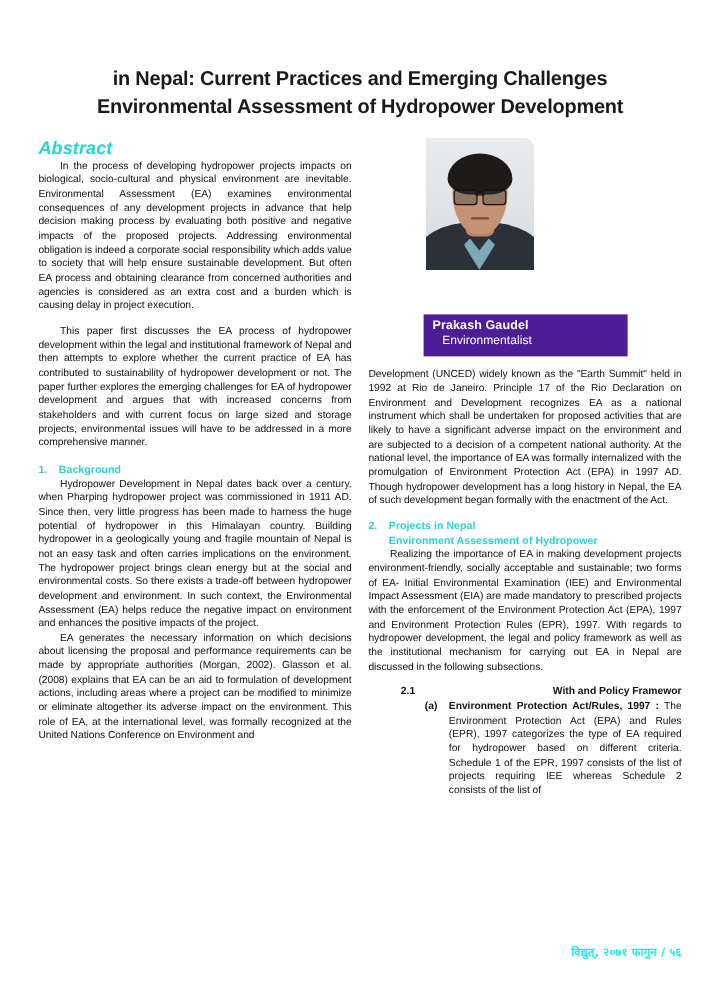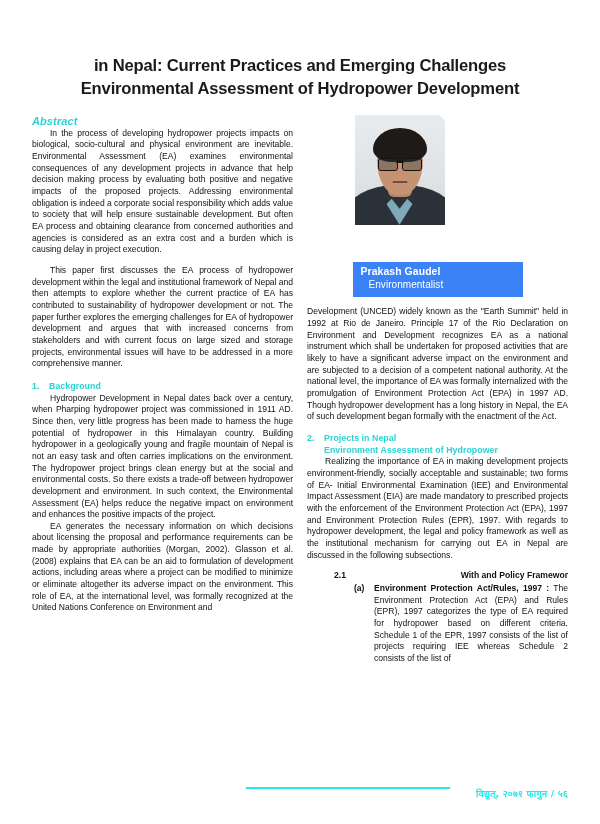--- a/index.html
+++ b/index.html
@@ -45,21 +45,21 @@
   }
   .col {
     width: 261px;
     flex: 0 0 261px;
   }
 
   .lbl-abstract {
     color: #2ad3d3;
     font-weight: bold;
     font-style: italic;
-    font-size: 11px;
+    font-size: 15px;
     margin: 0 0 1px 0;
     letter-spacing: 0.1px;
   }
 
   p.body {
     margin: 0;
     font-size: 8.55px;
     line-height: 1.365;
     text-align: justify;
     text-indent: 18px;
@@ -200,21 +200,21 @@
   .photo .mouth {
     position: absolute;
     left: 50%; top: 66px;
     width: 15px; height: 2.4px;
     transform: translateX(-50%);
     background: #7b4a3c;
     border-radius: 2px;
   }
 
   .caption {
-    background: #3b82f6;
+    background: #4c1d95;
     width: 170px;
     padding: 4px 0 6px 8px;
     box-sizing: border-box;
     margin-top: 37px;
   }
   .caption .name {
     color: #ffffff;
     font-weight: bold;
     font-size: 10.4px;
     line-height: 1.22;
@@ -227,23 +227,24 @@
     padding-left: 8px;
     letter-spacing: 0.05px;
   }
 
   
   .footer {
     position: absolute;
     left: 32px; right: 32px;
     bottom: 24px;
     display: flex;
-    align-items: flex-start;
+    align-items: flex-end;
     justify-content: flex-end;
     gap: 26px;
+    flex-direction: column;
   }
   .footer .rule {
     flex: 0 0 204px;
     height: 1.9px;
     background: #22eaea;
   }
   .footer .ftext {
     color: #22eaea;
     font-size: 9.4px;
     font-weight: bold;

